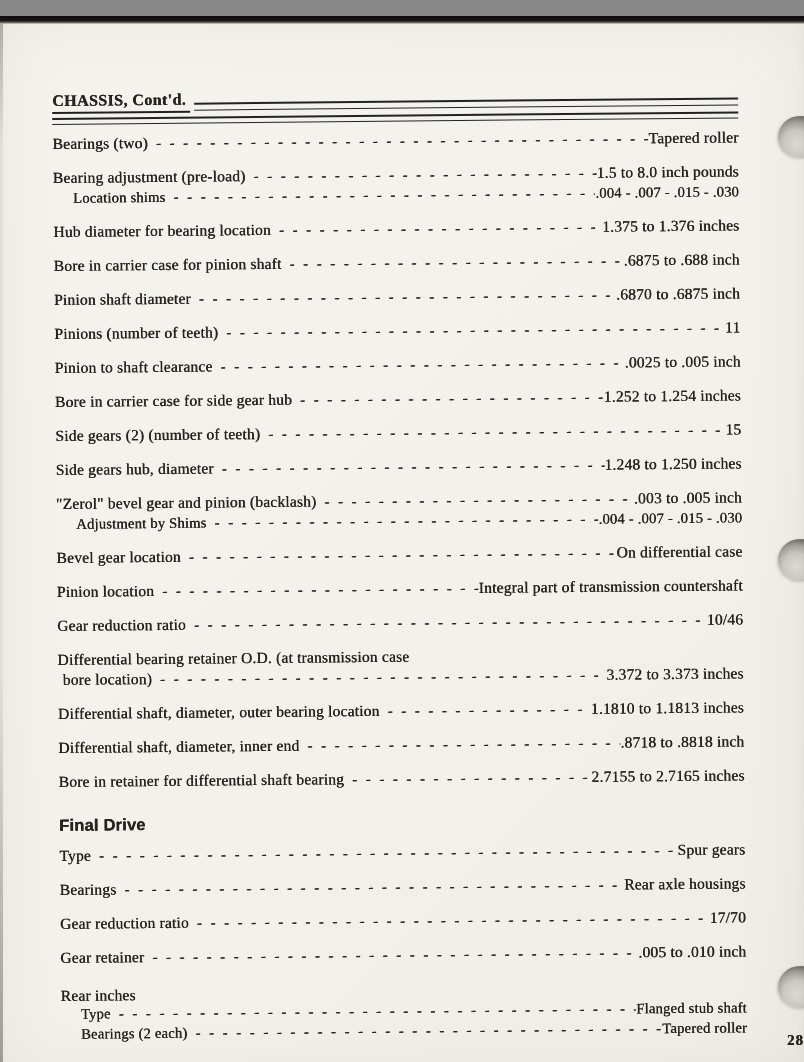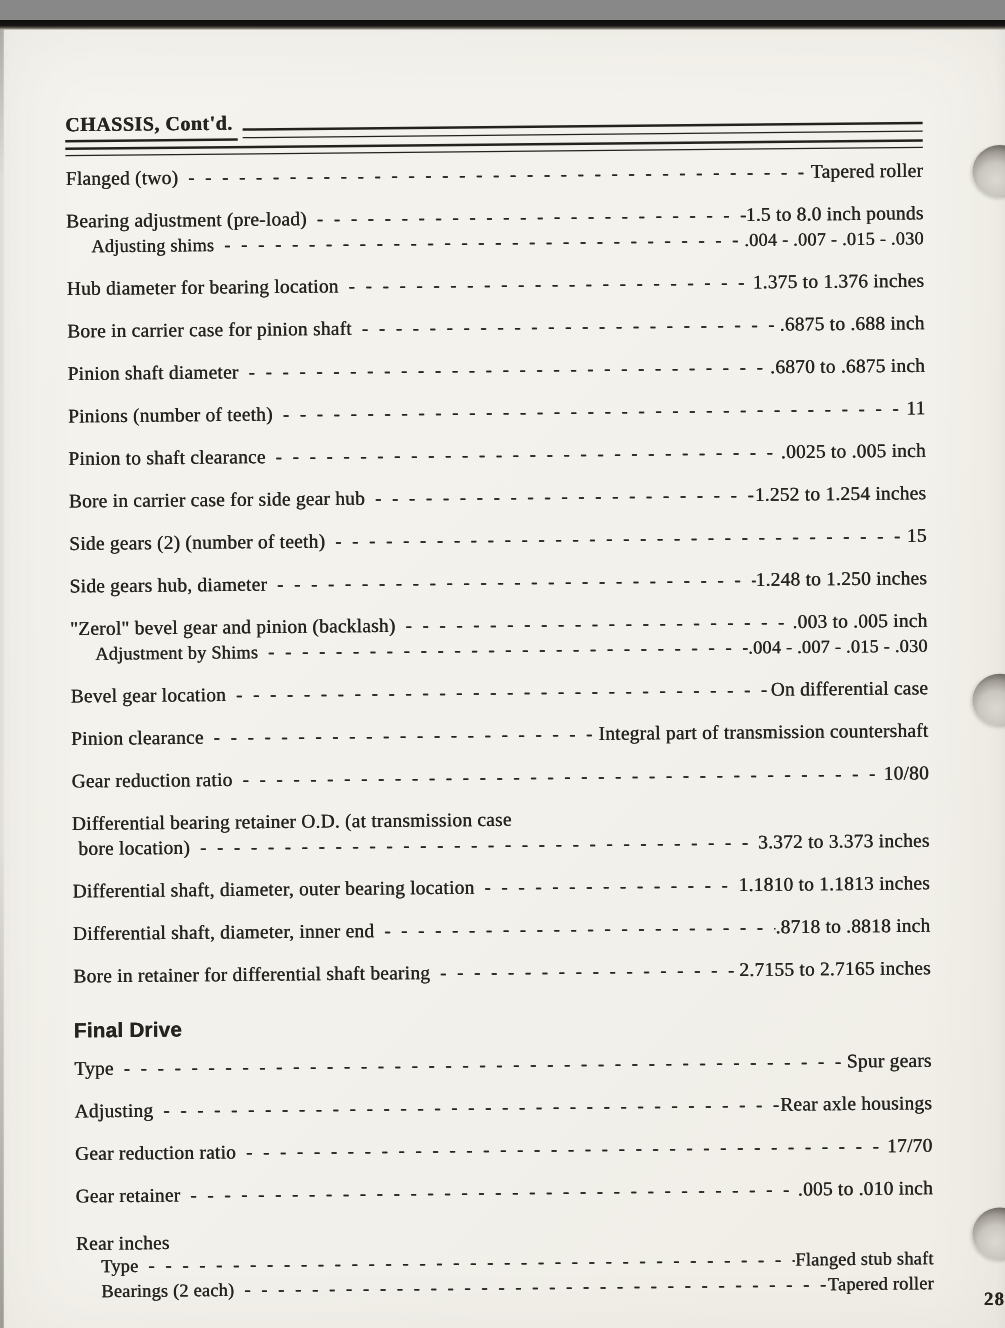--- a/index.html
+++ b/index.html
@@ -73,31 +73,31 @@
 
   <div class="content">
     <div class="header">
       <span class="title">CHASSIS, Cont'd.</span>
       <span class="title-rule"></span>
     </div>
     <div class="full-rule"></div>
     <div id="sections">
         <div class="section">
           <div class="row">
-            <span class="label">Flanged (two)</span>
+            <span class="label">Bearings (two)</span>
             <span class="leader">- - - - - - - - - - - - - - - - - - - - - - - - - - - - - - - - - - - - - - - - - - - - - - - - - - - - - - - - - - - - - - - - - - - - - - - - - - - - - - - - - - - - - - - - - -</span>
             <span class="value">Tapered roller</span>
           </div>
           <div class="row">
             <span class="label">Bearing adjustment (pre-load)</span>
             <span class="leader">- - - - - - - - - - - - - - - - - - - - - - - - - - - - - - - - - - - - - - - - - - - - - - - - - - - - - - - - - - - - - - - - - - - - - - - - - - - - - - - - - - - - - - - - - -</span>
             <span class="value">1.5 to 8.0 inch pounds</span>
           </div>
           <div class="row sub">
-            <span class="label">Adjusting shims</span>
+            <span class="label">Location shims</span>
             <span class="leader">- - - - - - - - - - - - - - - - - - - - - - - - - - - - - - - - - - - - - - - - - - - - - - - - - - - - - - - - - - - - - - - - - - - - - - - - - - - - - - - - - - - - - - - - - -</span>
             <span class="value">.004 - .007 - .015 - .030</span>
           </div>
           <div class="row">
             <span class="label">Hub diameter for bearing location</span>
             <span class="leader">- - - - - - - - - - - - - - - - - - - - - - - - - - - - - - - - - - - - - - - - - - - - - - - - - - - - - - - - - - - - - - - - - - - - - - - - - - - - - - - - - - - - - - - - - -</span>
             <span class="value">1.375 to 1.376 inches</span>
           </div>
           <div class="row">
             <span class="label">Bore in carrier case for pinion shaft</span>
@@ -143,28 +143,28 @@
             <span class="label">Adjustment by Shims</span>
             <span class="leader">- - - - - - - - - - - - - - - - - - - - - - - - - - - - - - - - - - - - - - - - - - - - - - - - - - - - - - - - - - - - - - - - - - - - - - - - - - - - - - - - - - - - - - - - - -</span>
             <span class="value">.004 - .007 - .015 - .030</span>
           </div>
           <div class="row">
             <span class="label">Bevel gear location</span>
             <span class="leader">- - - - - - - - - - - - - - - - - - - - - - - - - - - - - - - - - - - - - - - - - - - - - - - - - - - - - - - - - - - - - - - - - - - - - - - - - - - - - - - - - - - - - - - - - -</span>
             <span class="value">On differential case</span>
           </div>
           <div class="row">
-            <span class="label">Pinion clearance</span>
+            <span class="label">Pinion location</span>
             <span class="leader">- - - - - - - - - - - - - - - - - - - - - - - - - - - - - - - - - - - - - - - - - - - - - - - - - - - - - - - - - - - - - - - - - - - - - - - - - - - - - - - - - - - - - - - - - -</span>
             <span class="value">Integral part of transmission countershaft</span>
           </div>
           <div class="row">
             <span class="label">Gear reduction ratio</span>
             <span class="leader">- - - - - - - - - - - - - - - - - - - - - - - - - - - - - - - - - - - - - - - - - - - - - - - - - - - - - - - - - - - - - - - - - - - - - - - - - - - - - - - - - - - - - - - - - -</span>
-            <span class="value">10/80</span>
+            <span class="value">10/46</span>
           </div>
           <div class="row block">
             <div class="label">Differential bearing retainer O.D. (at transmission case</div>
             <div class="line2">
               <span class="label">bore location)</span>
               <span class="leader">- - - - - - - - - - - - - - - - - - - - - - - - - - - - - - - - - - - - - - - - - - - - - - - - - - - - - - - - - - - - - - - - - - - - - - - - - - - - - - - - - - - - - - - - - -</span>
               <span class="value">3.372 to 3.373 inches</span>
             </div>
           </div>
           <div class="row">
@@ -184,21 +184,21 @@
           </div>
         </div>
         <div class="section">
           <div class="fd-heading">Final Drive</div>
           <div class="row">
             <span class="label">Type</span>
             <span class="leader">- - - - - - - - - - - - - - - - - - - - - - - - - - - - - - - - - - - - - - - - - - - - - - - - - - - - - - - - - - - - - - - - - - - - - - - - - - - - - - - - - - - - - - - - - -</span>
             <span class="value">Spur gears</span>
           </div>
           <div class="row">
-            <span class="label">Adjusting</span>
+            <span class="label">Bearings</span>
             <span class="leader">- - - - - - - - - - - - - - - - - - - - - - - - - - - - - - - - - - - - - - - - - - - - - - - - - - - - - - - - - - - - - - - - - - - - - - - - - - - - - - - - - - - - - - - - - -</span>
             <span class="value">Rear axle housings</span>
           </div>
           <div class="row">
             <span class="label">Gear reduction ratio</span>
             <span class="leader">- - - - - - - - - - - - - - - - - - - - - - - - - - - - - - - - - - - - - - - - - - - - - - - - - - - - - - - - - - - - - - - - - - - - - - - - - - - - - - - - - - - - - - - - - -</span>
             <span class="value">17/70</span>
           </div>
           <div class="row">
             <span class="label">Gear retainer</span>

